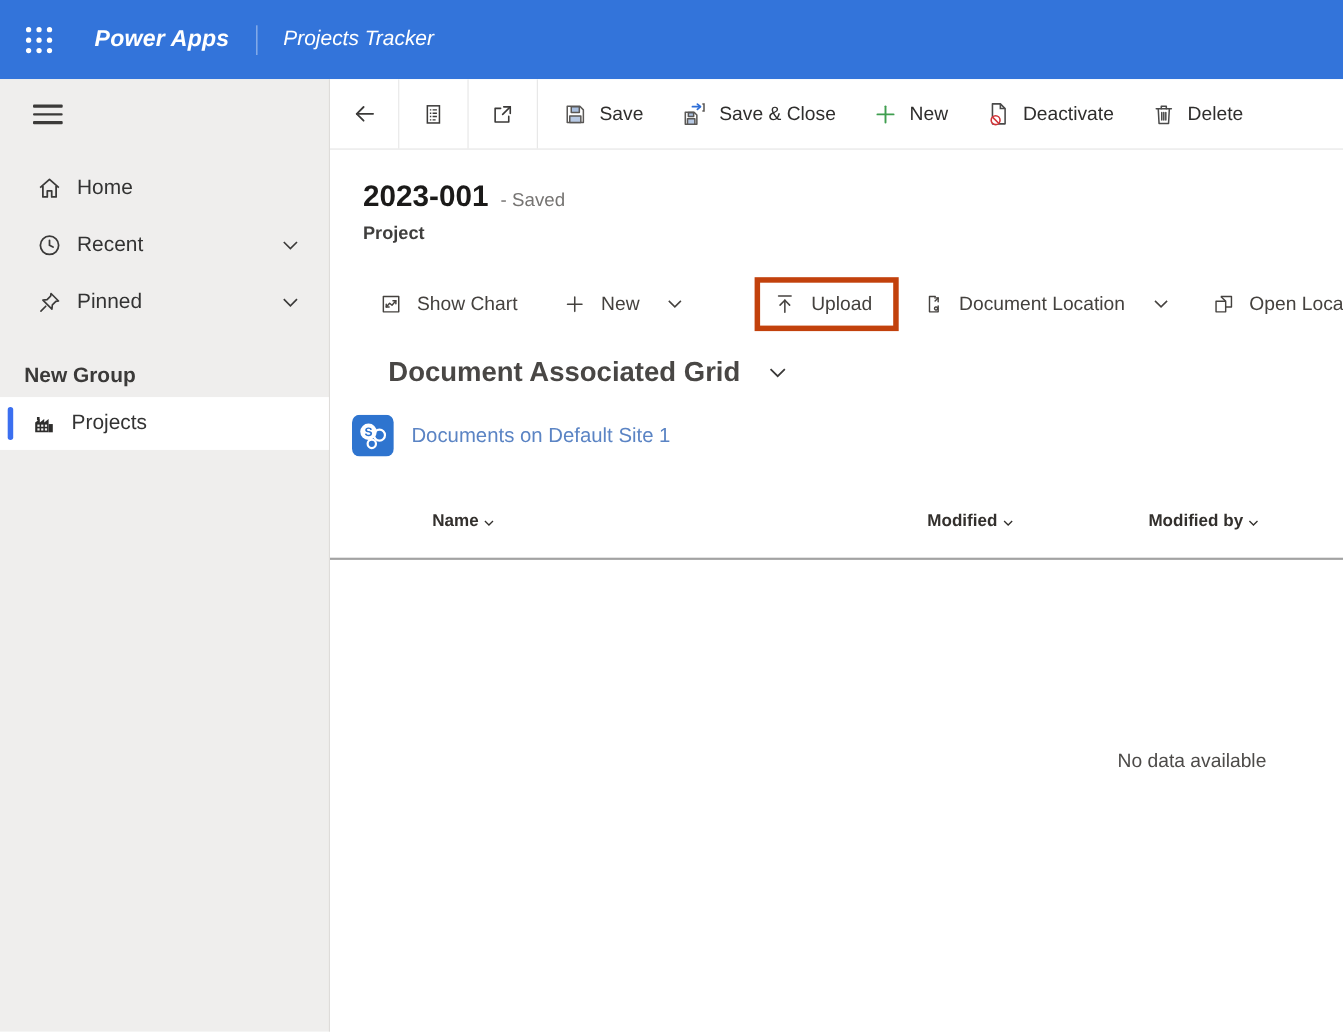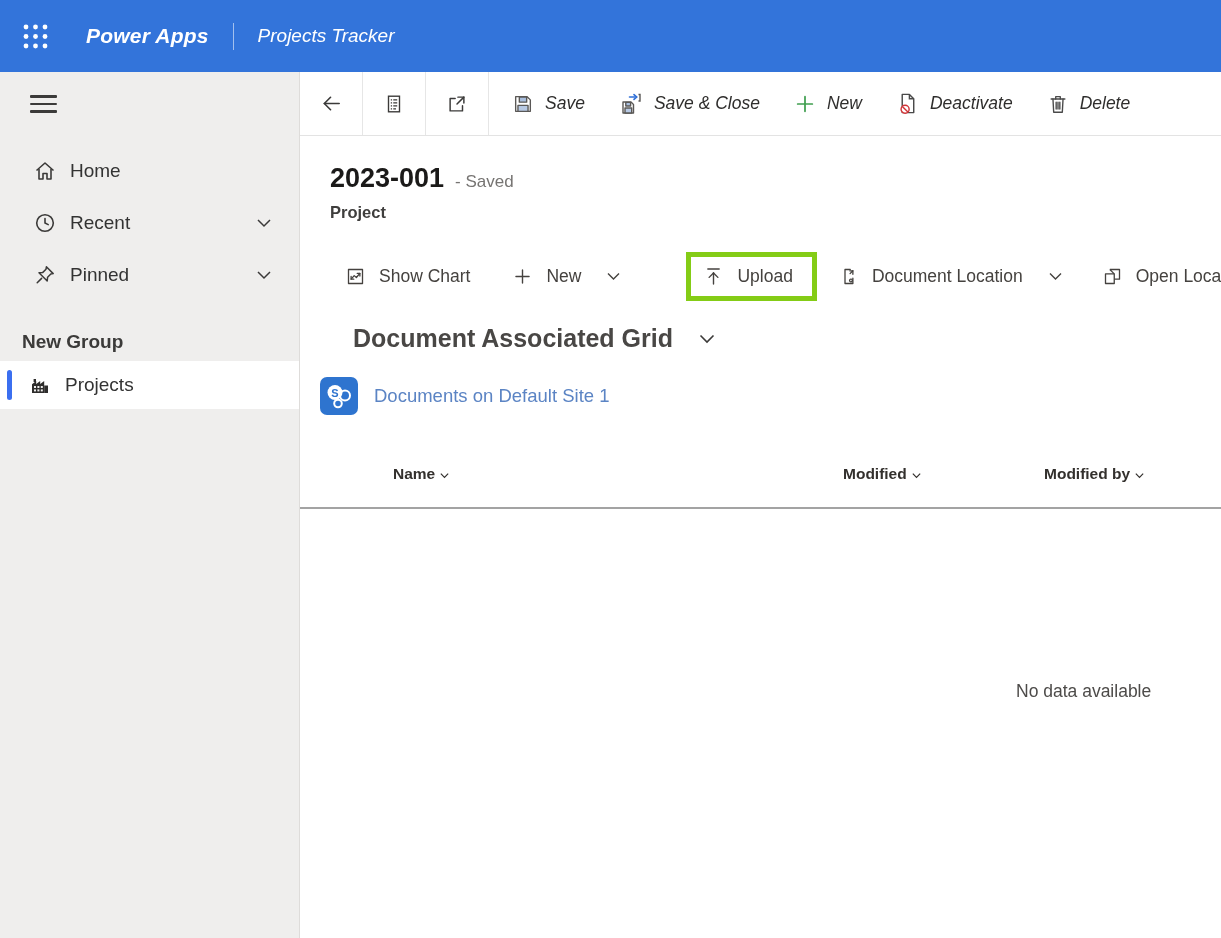--- a/index.html
+++ b/index.html
@@ -31,41 +31,41 @@
   .active-bar { position:absolute; left:7px; top:9px; bottom:9px; width:5px; border-radius:3px; background:#3b6ff0; }
 
   
   .main { flex:1; position:relative; background:#fff; overflow:hidden; }
 
   
   .cmdbar { height:64px; border-bottom:1px solid #e3e3e3; display:flex; align-items:stretch; }
   .cmd-iconbtn { width:62px; display:flex; align-items:center; justify-content:center; cursor:pointer; }
   .cmd-sep { width:1px; background:#e6e6e6; }
   .cmd-actions { display:flex; align-items:stretch; margin-left:6px; }
-  .cmd-btn { display:flex; align-items:center; gap:11px; padding:8px 17px; font-size:17.5px; color:#2f2e2d; cursor:pointer; white-space:nowrap;font-style:italic; }
+  .cmd-btn { display:flex; align-items:center; gap:11px; padding:8px 17px; font-size:17.5px; color:#2f2e2d; cursor:pointer; white-space:nowrap; }
 
   
   .record-hd { margin:27px 0 0 30px; }
   .rh-line { display:flex; align-items:baseline; }
   .rh-title { font-size:27px; font-weight:700; color:#1b1a19; }
   .rh-status { font-size:17px; color:#767472; margin-left:11px; }
   .rh-entity { font-size:16.5px; font-weight:700; color:#3f3e3d; margin-top:9px; }
 
   
   .tabs { display:flex; gap:32px; margin:30px 0 0 30px; font-size:18px; color:#2b2a29; }
   .tab { padding-bottom:15px; cursor:pointer; border-bottom:3px solid transparent; }
   .tab.active { font-weight:700; border-bottom-color:#3b66c4; color:#16151 4; }
   .tab .tchev { display:inline-block; width:15px; height:15px; margin-left:9px; vertical-align:-2px; }
 
   
   .doc-toolbar { display:flex; align-items:center; margin:24px 0 0 0; padding-left:45px; height:60px; white-space:nowrap; overflow:hidden; }
   .dt-item { display:flex; align-items:center; gap:13px; font-size:17.5px; color:#45423f; cursor:pointer; flex:0 0 auto; }
   .dt-item .dticon { width:21px; height:21px; flex:0 0 21px; }
   .dt-chev { width:17px; height:17px; margin-left:11px; }
-  .hl-box { border:5px solid #84cc16; padding:9px 19px 9px 12px; display:flex; align-items:center; gap:23px;
+  .hl-box { border:5px solid #c2410c; padding:9px 19px 9px 12px; display:flex; align-items:center; gap:23px;
     margin:0 21px 0 64px; flex:0 0 auto; }
   .sp1 { margin-right:42px; } .sp2 { margin-right:0; } .sp3 { margin-right:38px; }
 
   
   .grid-title-row { margin:18px 0 0 53px; display:flex; align-items:center; gap:24px; cursor:pointer; }
   .grid-title { font-size:25px; font-weight:700; color:#494745; }
   .gt-chev { width:20px; height:20px; }
 
   
   .sp-row { margin:24px 0 0 20px; display:flex; align-items:center; cursor:pointer; }

